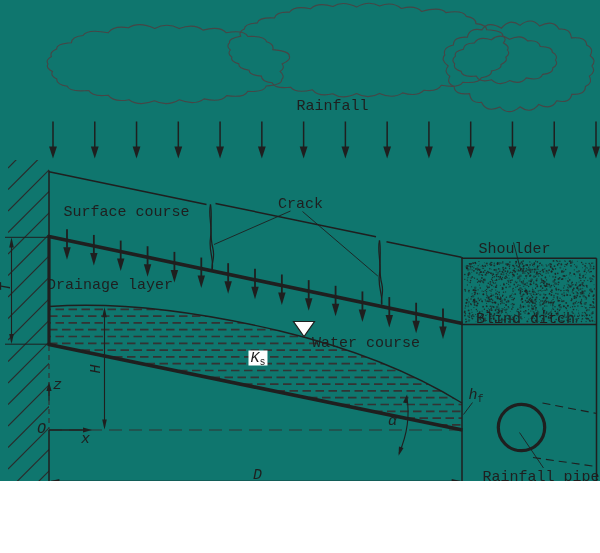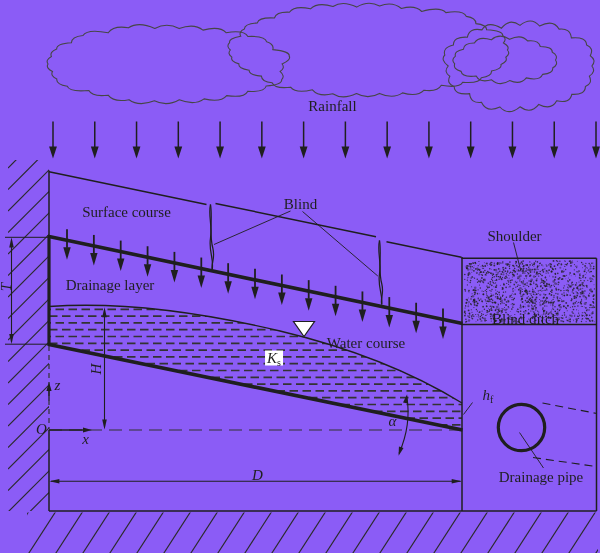--- a/index.html
+++ b/index.html
@@ -1,27 +1,27 @@
 <!DOCTYPE html>
 <html><head>
 <meta charset="utf-8">
 <style>
   html,body{margin:0;padding:0;background:#fff;}
   #stage{
-    position:relative;width:600px;height:553px;background:#8b5cf6;overflow:hidden;
-    font-family:Liberation Serif, serif;color:#1f1f1f;
+    position:relative;width:600px;height:481px;background:#0f766e;overflow:hidden;
+    font-family:Liberation Mono, monospace;color:#1f1f1f;
   }
   #diagram{position:absolute;left:0;top:0;}
   .lbl{
     position:absolute;white-space:nowrap;font-size:15px;line-height:1;
     transform:translate(-50%,-50%);color:#1f1f1f;user-select:none;
   }
   .lbl.it{font-style:italic;}
   .lbl.rot{transform:translate(-50%,-50%) rotate(-90deg);}
-  .lbl.halo{background:#fff;padding:0 2px;margin-left:16px;}
+  .lbl.halo{background:#fff;padding:0 2px;}
   sub.sm{font-size:10px;font-style:normal;vertical-align:-3px;line-height:0;}
 </style>
 </head>
 <body>
 
 <div id="stage">
   <svg id="diagram" width="600" height="553" viewBox="0 0 600 553">
       <g>
         <path d="M282.1,64.0 Q285.3,67.9 280.1,71.4 Q285.3,76.2 281.7,79.6 Q282.0,85.1 266.2,86.0 Q264.8,92.2 247.7,91.4 Q244.1,98.2 226.7,95.6 Q220.5,102.9 204.1,98.9 Q194.5,105.9 179.3,99.8 Q166.8,107.0 154.4,100.8 Q138.8,106.9 129.0,99.7 Q113.8,102.7 108.1,95.2 Q92.2,97.1 88.9,90.5 Q69.0,92.3 67.3,86.2 Q56.0,84.3 56.8,79.0 Q50.1,76.0 52.5,71.4 Q45.5,68.0 48.0,64.0 Q45.2,60.0 51.4,56.5 Q49.3,52.0 56.7,49.0 Q56.4,43.7 71.4,42.8 Q71.6,36.6 83.0,35.5 Q87.3,28.6 108.2,32.8 Q113.7,25.2 128.5,27.8 Q138.6,21.2 154.8,28.4 Q167.0,21.9 179.2,28.6 Q193.8,23.0 203.0,30.1 Q219.7,25.7 226.1,32.7 Q244.2,29.8 247.9,36.5 Q265.3,35.7 266.7,41.8 Q274.4,44.4 272.8,49.6 Q290.2,51.4 289.2,56.1 Q291.4,59.7 282.1,64.0 Z" fill="none" stroke="#464646" stroke-width="1.1"></path>
         <path d="M507.4,50.0 Q510.7,53.8 505.8,57.2 Q508.0,61.4 501.0,64.4 Q502.1,69.0 491.5,71.0 Q492.0,76.2 481.4,77.7 Q479.9,83.6 462.7,82.3 Q459.3,88.5 441.3,85.3 Q437.4,92.1 424.1,90.2 Q417.2,97.2 402.5,92.9 Q393.1,99.4 379.5,93.4 Q368.0,99.8 356.5,93.6 Q342.5,100.1 332.7,93.8 Q318.9,97.2 312.4,89.8 Q295.8,93.8 290.6,87.2 Q274.9,89.1 272.1,82.7 Q261.7,81.8 261.4,76.1 Q248.9,75.2 249.1,70.2 Q238.0,68.4 238.9,63.9 Q230.2,61.2 231.9,57.1 Q227.1,53.7 230.3,50.0 Q225.9,46.2 229.6,42.7 Q228.3,38.6 240.7,36.3 Q238.4,31.7 244.4,29.0 Q244.3,23.8 257.3,22.9 Q258.7,17.2 274.4,18.0 Q276.4,11.6 289.4,12.2 Q294.4,5.3 310.5,8.8 Q317.7,1.8 333.0,6.5 Q342.7,0.3 356.7,7.1 Q368.2,0.1 379.6,5.9 Q392.5,1.2 401.4,8.5 Q415.2,4.7 421.7,11.5 Q440.1,6.2 445.9,12.6 Q463.2,9.9 466.4,16.4 Q476.0,17.8 475.9,23.6 Q486.9,24.8 486.6,29.8 Q503.2,30.8 502.7,35.5 Q507.1,38.7 503.5,42.9 Q509.9,46.3 507.4,50.0 Z" fill="none" stroke="#464646" stroke-width="1.1"></path>
@@ -1578,28 +1578,28 @@
       <g>
         <circle cx="521.5" cy="427.5" r="23.2" fill="none" stroke="#1f1f1f" stroke-width="3.2"></circle>
         <line x1="542.5" y1="403" x2="597" y2="413.5" stroke="#1f1f1f" stroke-width="1.1" stroke-dasharray="8 5"></line>
         <line x1="533" y1="457.5" x2="596" y2="466.5" stroke="#1f1f1f" stroke-width="1.1" stroke-dasharray="8 5"></line>
       </g>
     </svg>
 
   <span class="lbl" style="left:332.5px;top:106px">Rainfall</span>
   <span class="lbl" style="left:110px;top:284.5px">Drainage layer</span>
   <span class="lbl" style="left:126.5px;top:212px">Surface course</span>
-  <span class="lbl" style="left:300.5px;top:203.5px">Blind</span>
+  <span class="lbl" style="left:300.5px;top:203.5px">Crack</span>
   <span class="lbl" style="left:366px;top:342.5px">Water course</span>
-  <span class="lbl" style="left:514.5px;top:236px">Shoulder</span>
+  <span class="lbl" style="left:514.5px;top:249px">Shoulder</span>
   <span class="lbl" style="left:525.5px;top:319px">Blind ditch</span>
-  <span class="lbl" style="left:541px;top:476.5px">Drainage pipe</span>
+  <span class="lbl" style="left:541px;top:476.5px">Rainfall pipe</span>
 
   <span class="lbl it halo" style="left:258px;top:357.5px"><span>K</span><sub class="sm">s</sub></span>
-  <span class="lbl it" style="left:488px;top:394.5px"><span>h</span><sub class="sm">f</sub></span>
+  <span class="lbl it" style="left:476px;top:394.5px"><span>h</span><sub class="sm">f</sub></span>
   <span class="lbl it rot" style="left:6px;top:286.5px">T</span>
   <span class="lbl it rot" style="left:95.5px;top:368.5px">H</span>
   <span class="lbl it" style="left:257.5px;top:474.5px">D</span>
   <span class="lbl it" style="left:41.5px;top:428.5px">O</span>
   <span class="lbl it" style="left:85.5px;top:439px">x</span>
   <span class="lbl it" style="left:57.5px;top:385px">z</span>
   <span class="lbl it" style="left:392.5px;top:420.5px">α</span>
 </div>
 
 </body></html>

